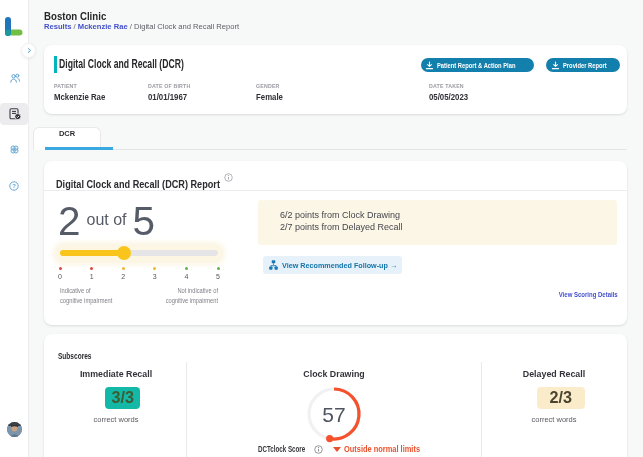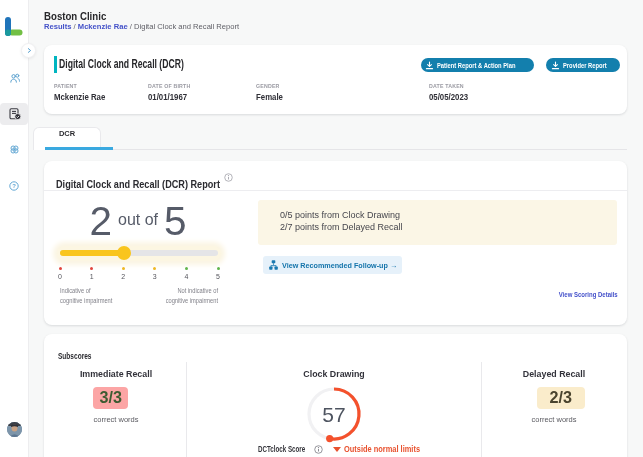--- a/index.html
+++ b/index.html
@@ -176,21 +176,21 @@
 <div class="card" id="card2">
   <div class="c2head"></div>
   <div class="c2title"><span class="t">Digital Clock and Recall (DCR) Report</span></div>
   <svg style="position:absolute;left:180px;top:12px" width="9" height="9" viewBox="0 0 10 10">
       <circle cx="5" cy="5" r="4.2" fill="none" stroke="#a3a3ab" stroke-width="0.9"></circle>
       <line x1="5" y1="4.4" x2="5" y2="7.2" stroke="#a3a3ab" stroke-width="1"></line>
       <circle cx="5" cy="2.9" r="0.7" fill="#a3a3ab"></circle>
     </svg>
 </div>
 
-<div class="abs" style="left:58px;top:198px;width:160px;text-align:center">
+<div class="abs" style="left:58px;top:198px;width:160px;">
   <span style="font-size:40.5px;font-weight:500;color:#565b68">2</span><span style="font-size:16px;color:#565b68;margin:0 6px;position:relative;top:-10px">out of</span><span style="font-size:40.5px;font-weight:500;color:#565b68">5</span>
 </div>
 <div class="glow"></div>
 <div class="track"></div>
 <div class="fill"></div>
 <div class="knob"></div>
 <div class="dot" style="left:58.5px;background:#e2453d"></div>
 <div class="dot" style="left:90.1px;background:#e2453d"></div>
 <div class="dot" style="left:121.7px;background:#efb824"></div>
 <div class="dot" style="left:153.3px;background:#efb824"></div>
@@ -199,21 +199,21 @@
 <div class="num" style="left:55px">0</div>
 <div class="num" style="left:86.6px">1</div>
 <div class="num" style="left:118.2px">2</div>
 <div class="num" style="left:149.8px">3</div>
 <div class="num" style="left:181.4px">4</div>
 <div class="num" style="left:213px">5</div>
 <div class="sliderlab" style="left:60px;text-align:left;transform:scaleX(.84);transform-origin:0 0">Indicative of<br>cognitive impairment</div>
 <div class="sliderlab" style="left:144px;width:74px;text-align:right;transform:scaleX(.84);transform-origin:100% 0">Not indicative of<br>cognitive impairment</div>
 
 <div class="ybox">
-  <div class="l2">0/5 points from Clock Drawing</div>
+  <div class="l2">6/2 points from Clock Drawing</div>
   <div class="l2">2/7 points from Delayed Recall</div>
 </div>
 <div class="chipbtn">
   <svg width="9" height="10" viewBox="0 0 9 10" style="flex:none">
       <g fill="#1878b0">
         <rect x="2.7" y="0.2" width="3.6" height="3.1" rx="0.7"></rect>
         <rect x="0.2" y="6.6" width="3.3" height="3.1" rx="0.7"></rect>
         <rect x="5.5" y="6.6" width="3.3" height="3.1" rx="0.7"></rect>
       </g>
       <g fill="none" stroke="#1878b0" stroke-width="0.9">
@@ -223,21 +223,21 @@
   <span class="txt">View Recommended Follow-up <span style="font-weight:400">→</span></span>
 </div>
 <div class="scoringlink abs" style="right:25px;top:290px">View Scoring Details</div>
 
 <div class="card" id="card3">
   <div class="c3title">Subscores</div>
   <div class="divline" style="left:142px"></div>
   <div class="divline" style="left:437px"></div>
 
   <div class="coltitle" style="left:22px;width:100px">Immediate Recall</div>
-  <div class="chip" style="left:49px;width:35px;background:#fca5a5;color:#3d5b31">
+  <div class="chip" style="left:61px;width:35px;background:#14b8a6;color:#3d5b31">
       <span>3/3</span>
     </div>
   <div class="cw" style="left:22px;width:100px">correct words</div>
 
   <div class="coltitle" style="left:240px;width:100px">Clock Drawing</div>
   <svg class="abs" style="left:261px;top:51px" width="58" height="58" viewBox="0 0 58 58">
     <circle cx="29" cy="29" r="25" fill="none" stroke="#f1f1f3" stroke-width="3.2"></circle>
     <path d="M29 4 A25 25 0 1 1 24.66 53.62" fill="none" stroke="#f4512c" stroke-width="3.2"></path>
     <circle cx="24.66" cy="53.62" r="3.6" fill="#f4512c"></circle>
     <text x="29" y="36.5" text-anchor="middle" font-size="21" fill="#4e5460" font-family="Liberation Sans">57</text>

